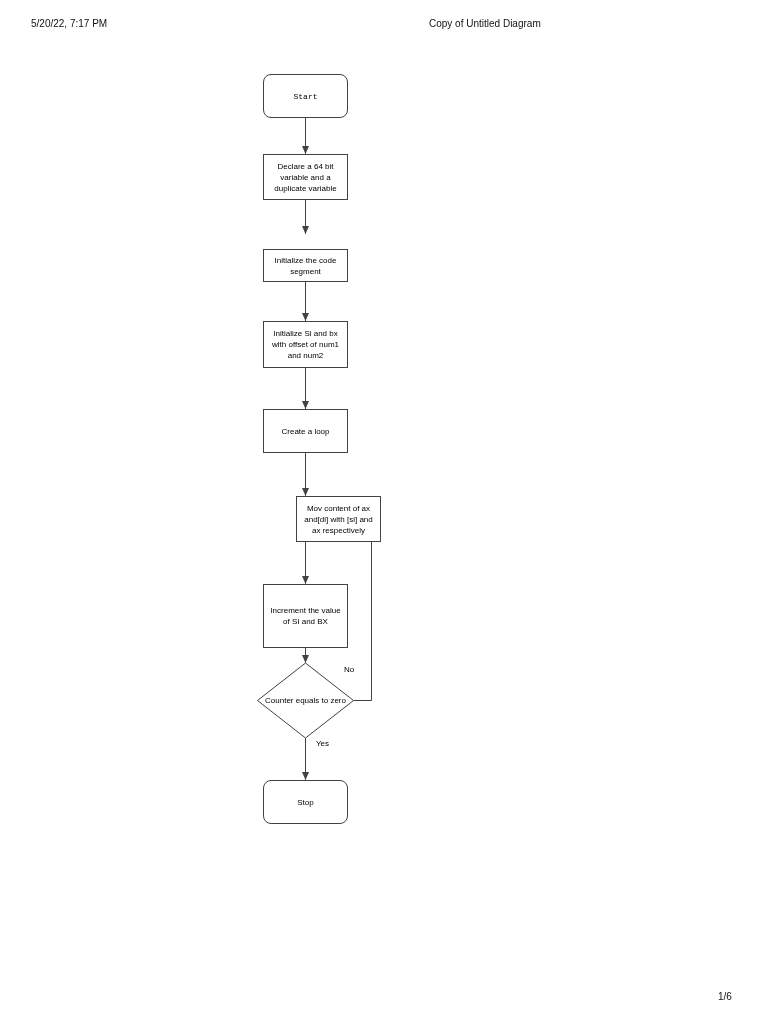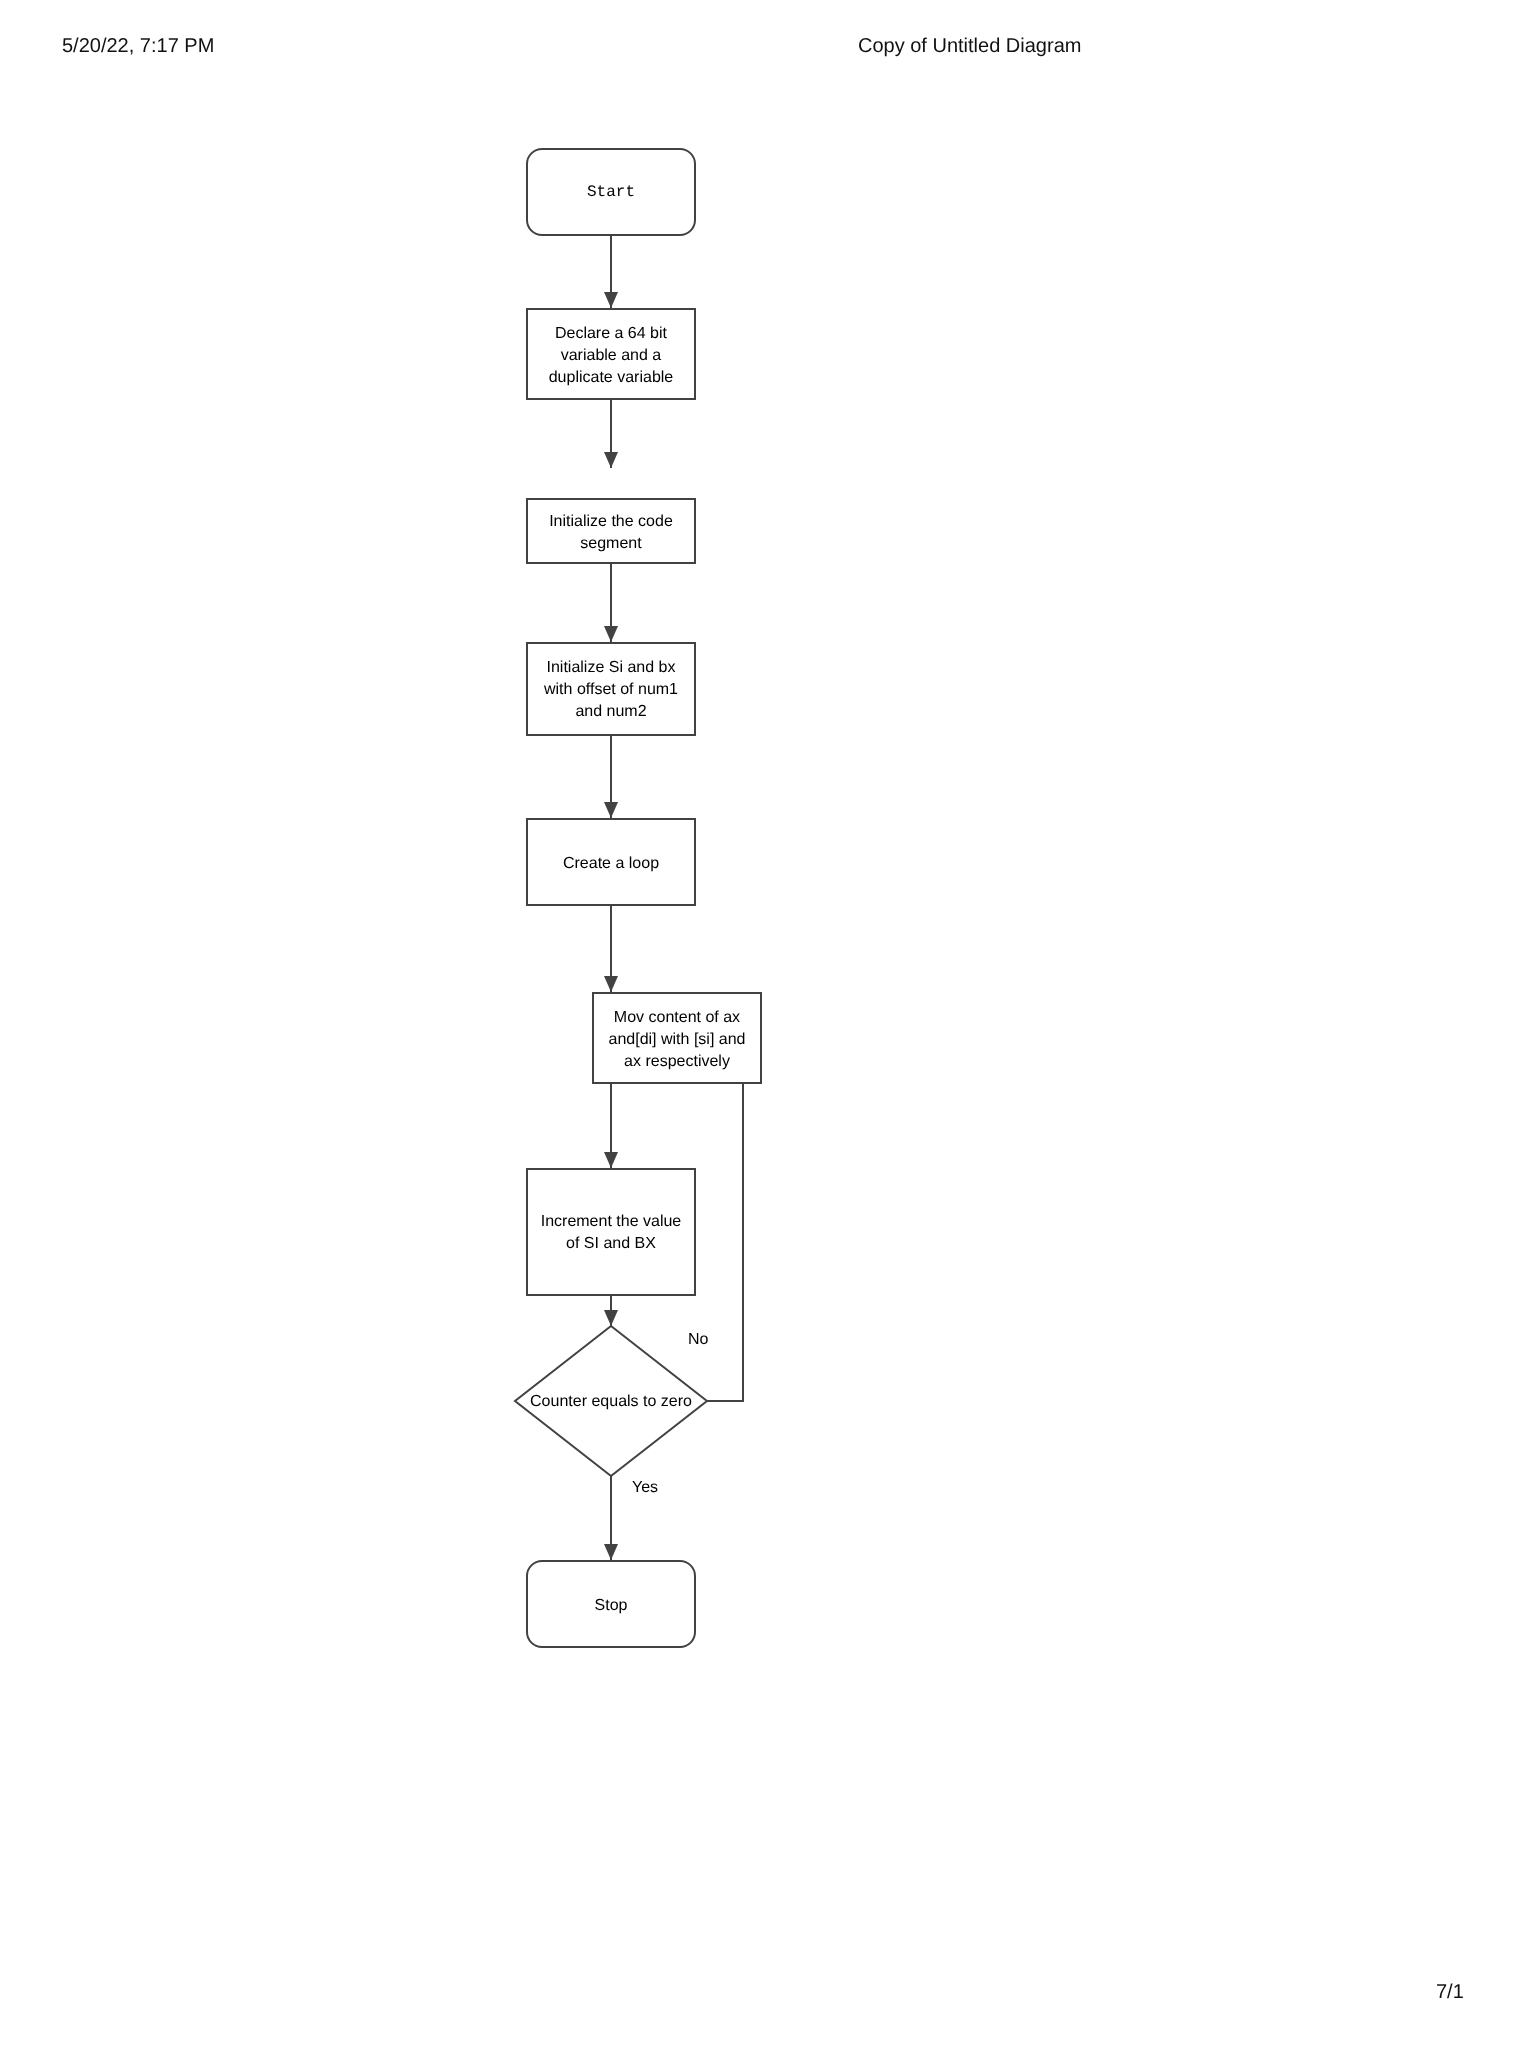--- a/index.html
+++ b/index.html
@@ -111,13 +111,13 @@
 <div class="node" style="top:584px; height:64px;">Increment the value
 of SI and BX</div>
 
 <div class="node diamond-label">Counter equals to zero</div>
 
 <div class="node rounded" style="top:780px; height:44px;">Stop</div>
 
 <div class="edge-label no">No</div>
 <div class="edge-label yes">Yes</div>
 
-<div class="ftr-page">7/1</div>
+<div class="ftr-page">1/6</div>
 
 </body></html>

